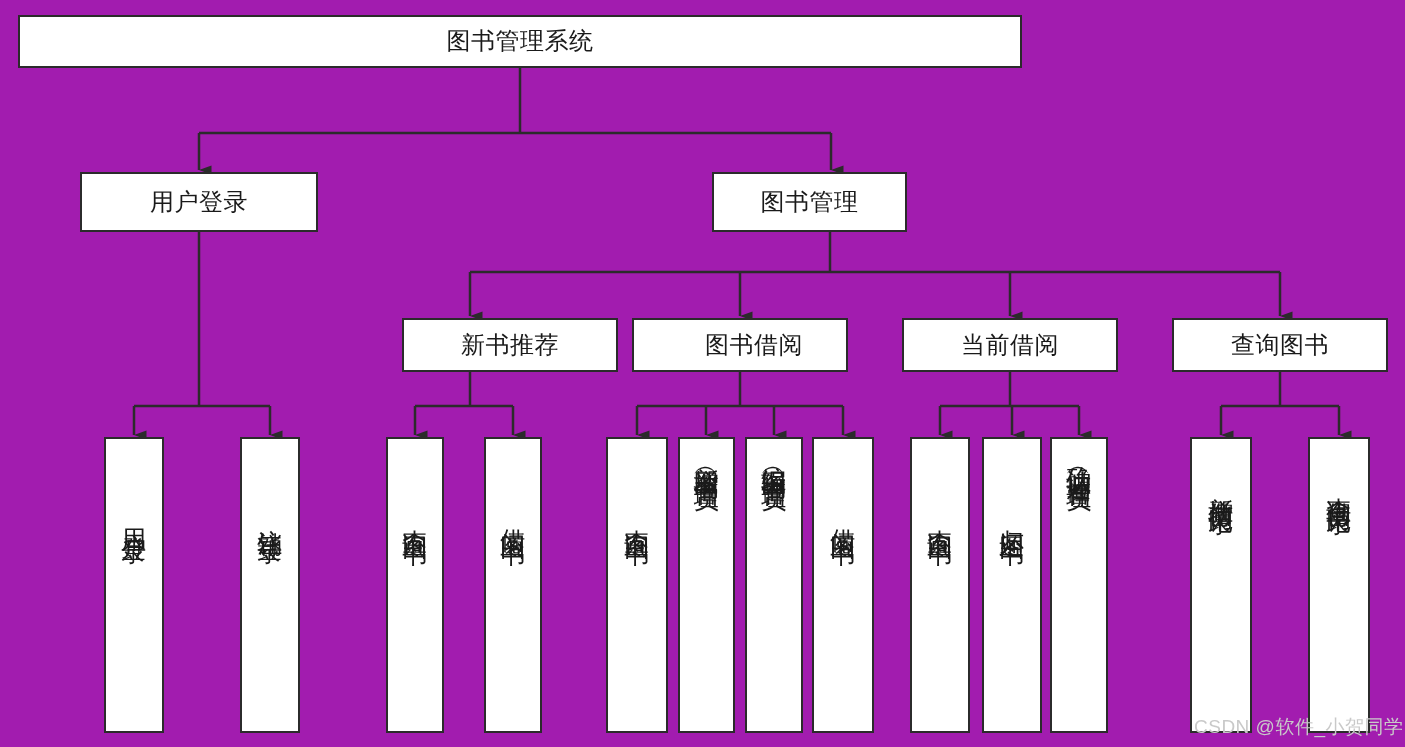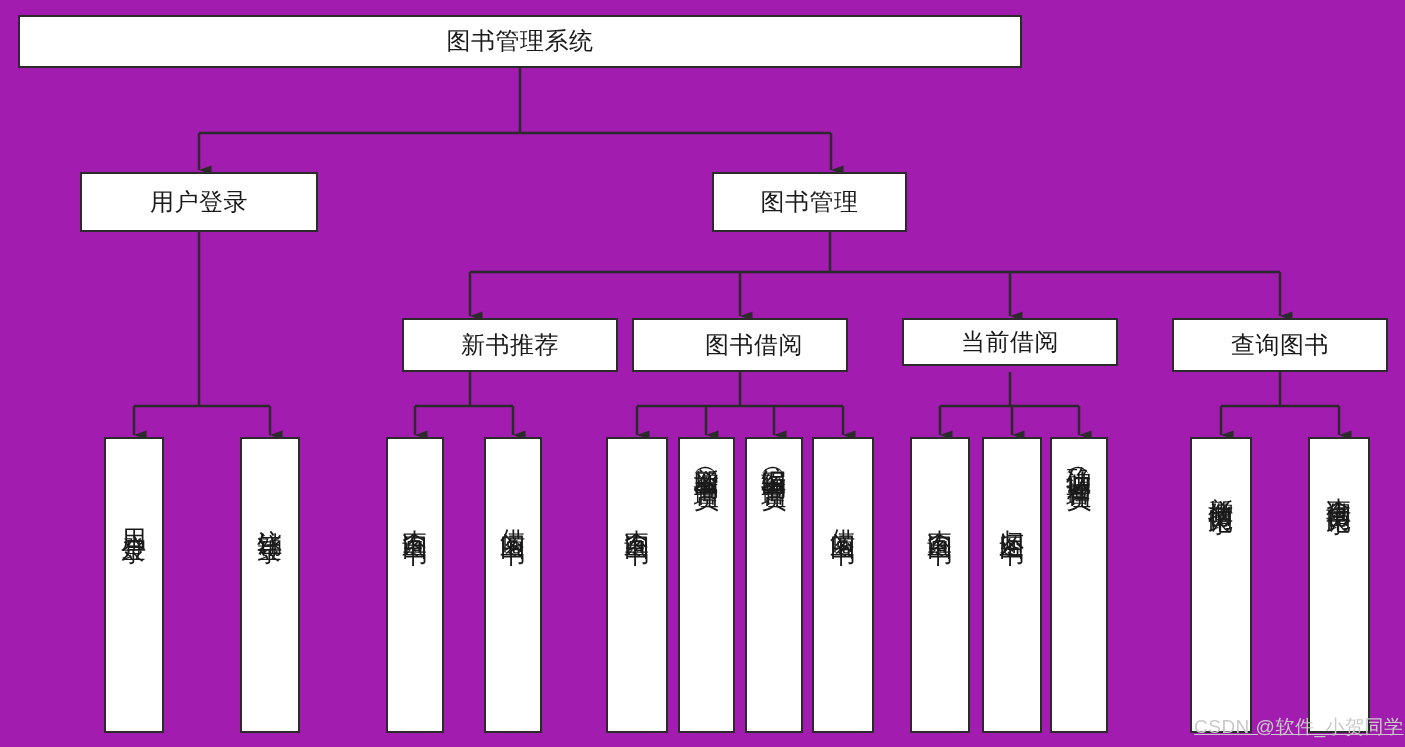--- a/index.html
+++ b/index.html
@@ -137,21 +137,21 @@
   <div class="node horizontal" style="left:712px; top:172px; width:195px; height:60px;">
     <span class="label">图书管理</span>
   </div>
 
   <div class="node horizontal" style="left:362px; top:318px; width:216px; height:54px;margin-left:40px;">
     <span class="label">新书推荐</span>
   </div>
   <div class="node horizontal" style="left:632px; top:318px; width:216px; height:54px;padding-left:28px;">
     <span class="label">图书借阅</span>
   </div>
-  <div class="node horizontal" style="left:902px; top:318px; width:216px; height:48px;">
+  <div class="node horizontal" style="left:902px; top:318px; width:216px; height:54px;">
     <span class="label">当前借阅</span>
   </div>
   <div class="node horizontal" style="left:1172px; top:318px; width:216px; height:54px;">
     <span class="label">查询图书</span>
   </div>
 
   <div class="node vertical" style="left:104px; top:437px; width:60px; height:296px; padding-top:70px;">
     <span class="label">用户登录</span>
   </div>
   <div class="node vertical" style="left:240px; top:437px; width:60px; height:296px; padding-top:70px;">
@@ -188,15 +188,15 @@
     <span class="label">确认归还（管理员）</span>
   </div>
 
   <div class="node vertical tall" style="left:1190px; top:437px; width:62px; height:296px; padding-top:38px;">
     <span class="label">新增借阅记录</span>
   </div>
   <div class="node vertical tall" style="left:1308px; top:437px; width:62px; height:296px; padding-top:38px;">
     <span class="label">查询借阅记录</span>
   </div>
 
-  <div class="watermark" style="left:1194px; top:714px;text-decoration:underline;">CSDN @软件_小贺同学</div>
+  <div class="watermark" style="left:1194px; top:714px;">CSDN @软件_小贺同学</div>
 
 </div>
 
 </body></html>

